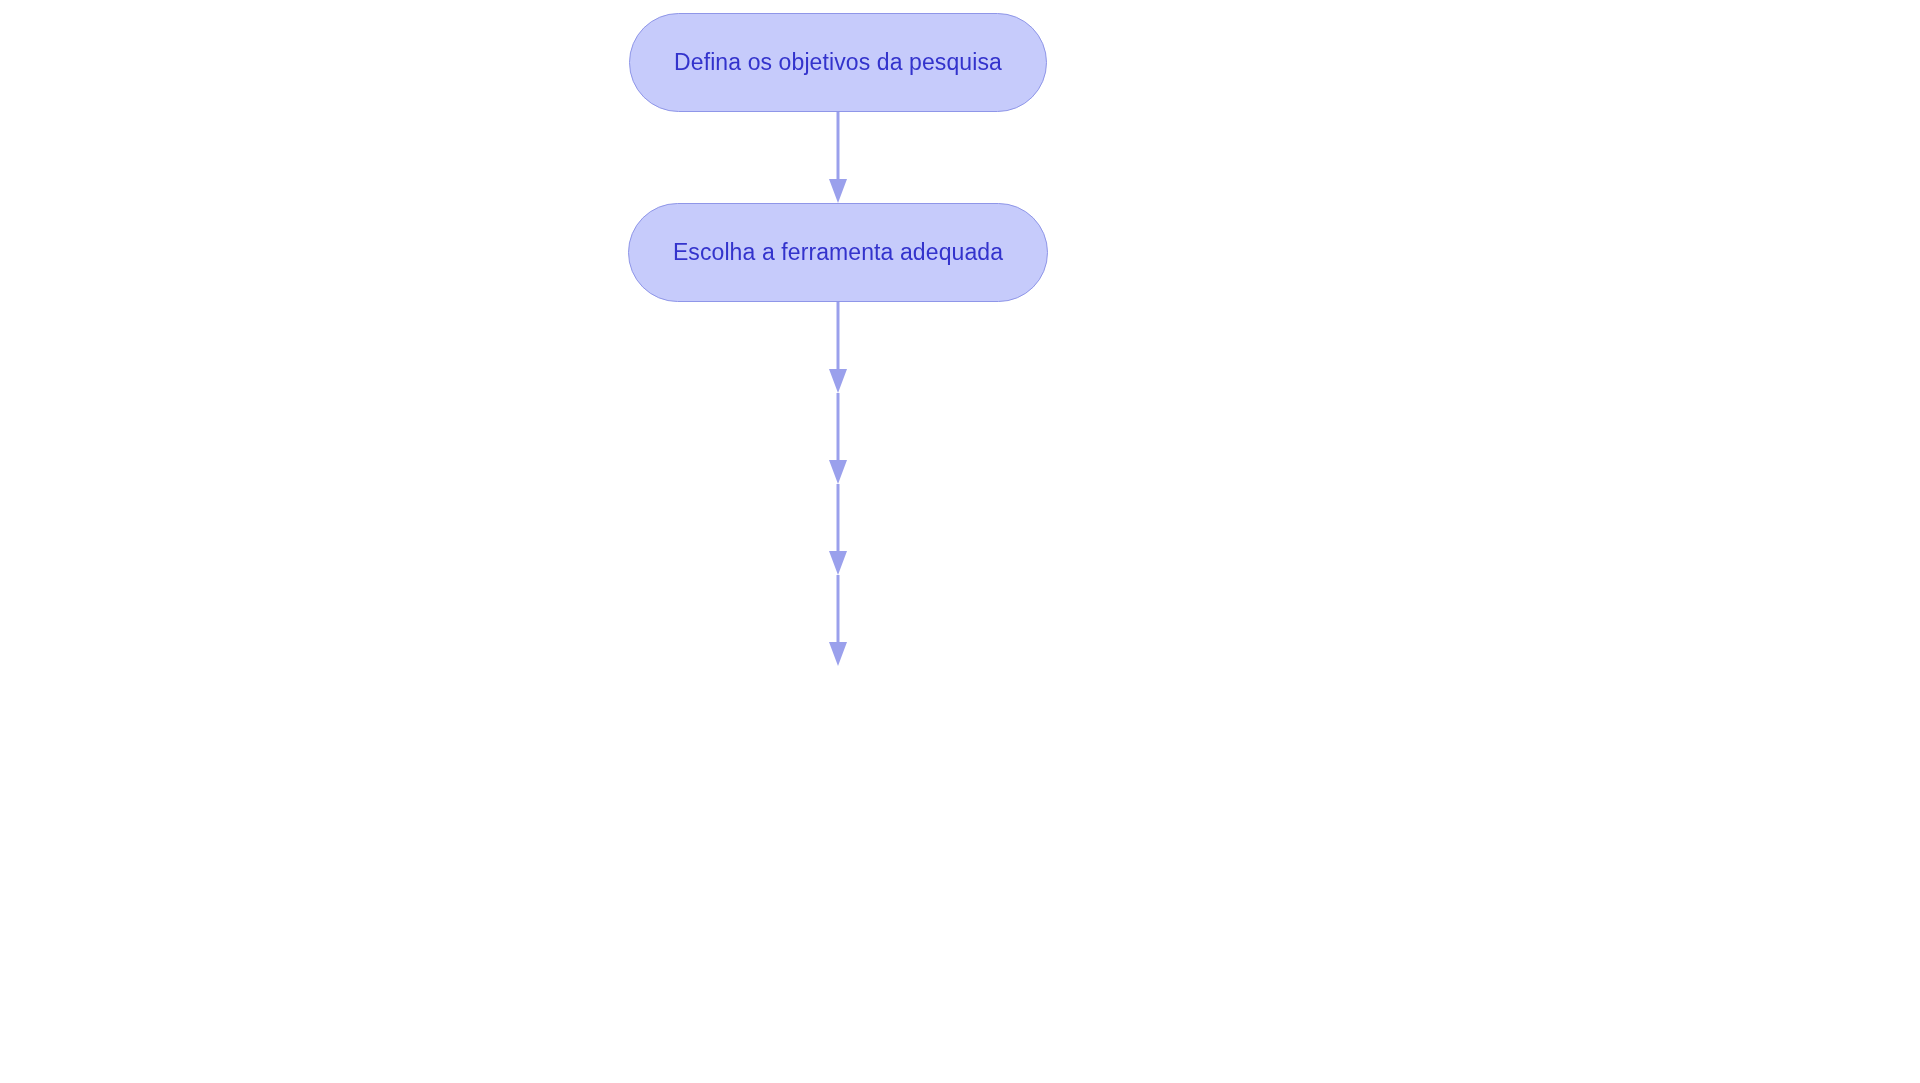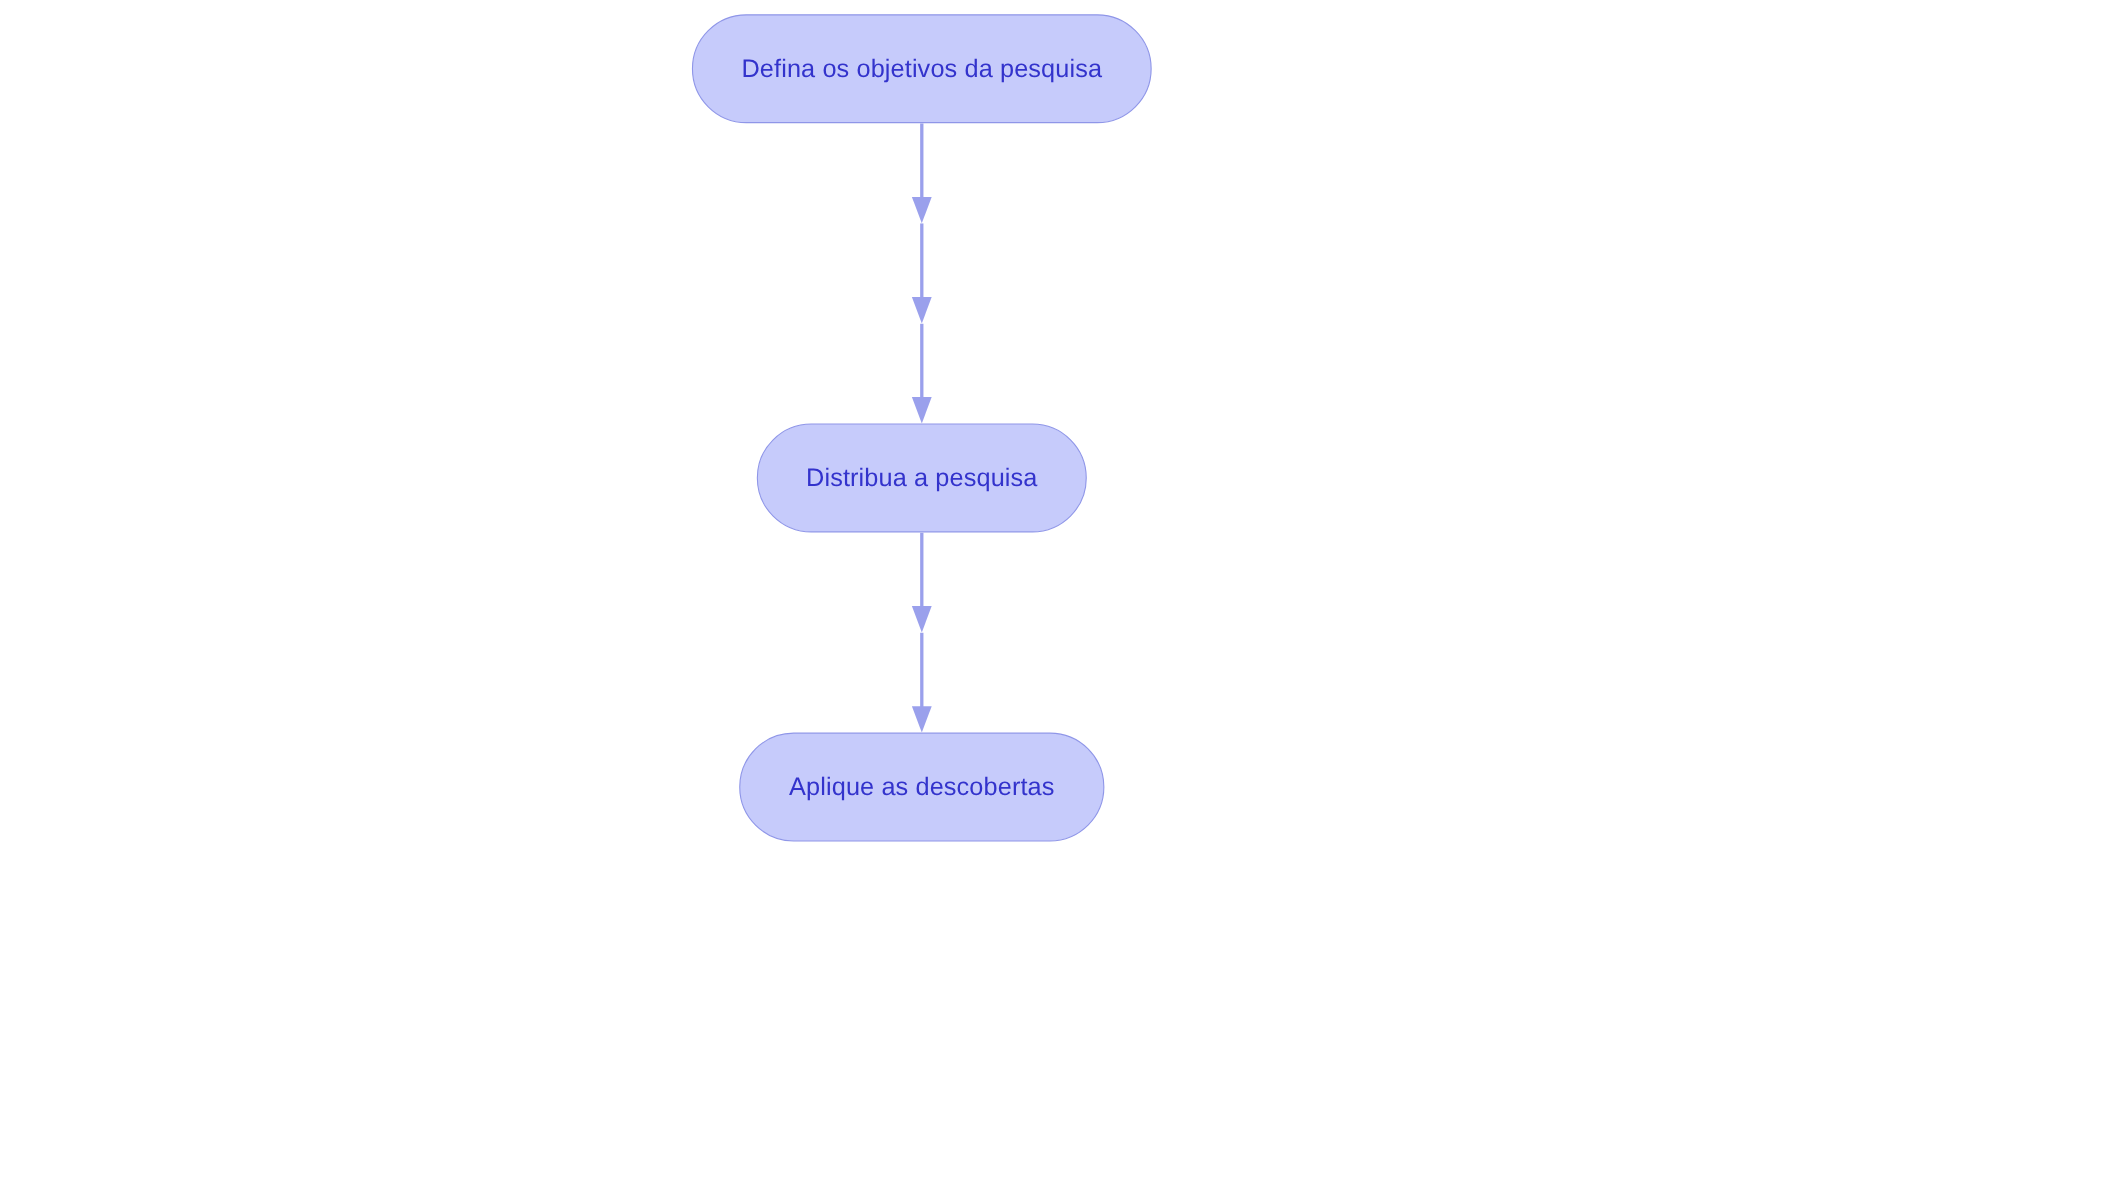--- a/index.html
+++ b/index.html
@@ -74,45 +74,42 @@
 
     <div class="node">
       <span class="node-label">Defina os objetivos da pesquisa</span>
     </div>
 
     <svg class="connector" viewBox="0 0 26 91" xmlns="http://www.w3.org/2000/svg">
       <line x1="13" y1="0" x2="13" y2="72" stroke="#9aa0ec" stroke-width="3"></line>
       <polygon points="13,91 4,67 22,67" fill="#9aa0ec"></polygon>
     </svg>
 
-
-    <svg class="connector" viewBox="0 0 26 91" xmlns="http://www.w3.org/2000/svg">
-      <line x1="13" y1="0" x2="13" y2="72" stroke="#9aa0ec" stroke-width="3"></line>
-      <polygon points="13,91 4,67 22,67" fill="#9aa0ec"></polygon>
-    </svg>
-
-
-    <svg class="connector" viewBox="0 0 26 91" xmlns="http://www.w3.org/2000/svg">
-      <line x1="13" y1="0" x2="13" y2="72" stroke="#9aa0ec" stroke-width="3"></line>
-      <polygon points="13,91 4,67 22,67" fill="#9aa0ec"></polygon>
-    </svg>
-
     <div class="node">
-      <span class="node-label">Distribua a pesquisa</span>
+      <span class="node-label">Escolha a ferramenta adequada</span>
     </div>
 
     <svg class="connector" viewBox="0 0 26 91" xmlns="http://www.w3.org/2000/svg">
       <line x1="13" y1="0" x2="13" y2="72" stroke="#9aa0ec" stroke-width="3"></line>
       <polygon points="13,91 4,67 22,67" fill="#9aa0ec"></polygon>
     </svg>
 
 
     <svg class="connector" viewBox="0 0 26 91" xmlns="http://www.w3.org/2000/svg">
       <line x1="13" y1="0" x2="13" y2="72" stroke="#9aa0ec" stroke-width="3"></line>
       <polygon points="13,91 4,67 22,67" fill="#9aa0ec"></polygon>
     </svg>
 
-    <div class="node">
-      <span class="node-label">Aplique as descobertas</span>
-    </div>
+
+    <svg class="connector" viewBox="0 0 26 91" xmlns="http://www.w3.org/2000/svg">
+      <line x1="13" y1="0" x2="13" y2="72" stroke="#9aa0ec" stroke-width="3"></line>
+      <polygon points="13,91 4,67 22,67" fill="#9aa0ec"></polygon>
+    </svg>
+
+
+    <svg class="connector" viewBox="0 0 26 91" xmlns="http://www.w3.org/2000/svg">
+      <line x1="13" y1="0" x2="13" y2="72" stroke="#9aa0ec" stroke-width="3"></line>
+      <polygon points="13,91 4,67 22,67" fill="#9aa0ec"></polygon>
+    </svg>
+
 
   </div>
 </div>
 
 </body></html>

